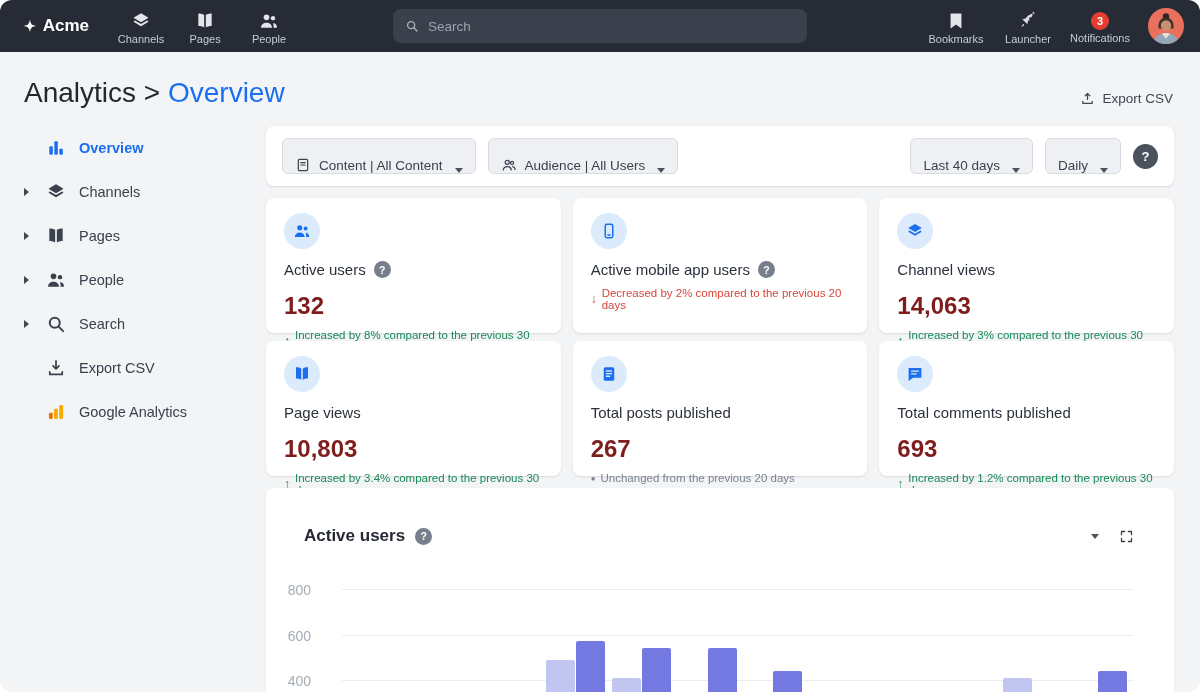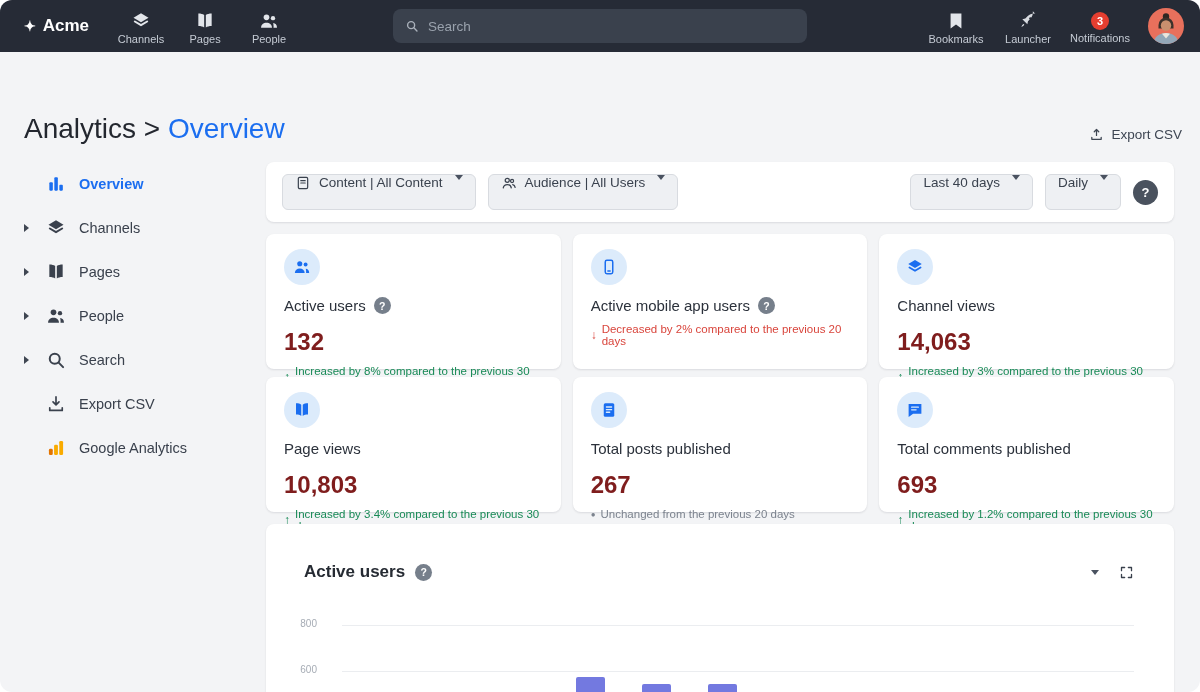--- a/index.html
+++ b/index.html
@@ -22,42 +22,42 @@
   .nav-search input { background:transparent; border:none; outline:none; color:#e8eaee; font-size:13.5px; width:100%; font-family:inherit; }
   .nav-search input::placeholder { color:#9aa2ad; }
   .nav-right { margin-left:auto; display:flex; align-items:center; }
   .nav-right .nav-tab { width:72px; position:relative; }
   .badge { min-width:18px; height:18px; padding:0 4px; border-radius:9px; background:#e53e30; color:#fff;
     font-size:11px; font-weight:bold; display:flex; align-items:center; justify-content:center; }
   .avatar { width:36px; height:36px; border-radius:50%; background:#e8705c; overflow:hidden; margin-left:12px; cursor:pointer; flex:none; }
   .avatar svg { width:100%; height:100%; display:block; }
 
   
-  .page-head { display:flex; align-items:flex-end; justify-content:space-between; padding:24px 18px 0 24px;margin-top:36px; }
+  .page-head { display:flex; align-items:flex-end; justify-content:space-between; padding:24px 27px 0 24px; }
   .page-title { font-size:28px; font-weight:400; color:#23272f; line-height:34px; }
   .crumb-current { color:#1b6ef0; cursor:pointer; }
   .export-top { display:flex; align-items:center; gap:7px; background:none; border:none; color:#3e4653;
     font-size:13.5px; font-family:inherit; cursor:pointer; padding-bottom:4px; }
   .export-top .icon { width:15px; height:15px; color:#3e4653; }
 
   
   .content { display:flex; padding:16px 26px 0 0; }
   .sidebar { width:266px; flex:none; padding-left:24px; }
   .side-item { height:44px; display:flex; align-items:center; cursor:pointer; color:#3a414d; font-size:14.5px; }
   .side-item .chev-box { width:22px; display:flex; align-items:center; }
   .chev { width:0; height:0; border-top:4.5px solid transparent; border-bottom:4.5px solid transparent; border-left:5.5px solid #3f4652; }
   .side-item .icon { width:20px; height:20px; color:#3a414d; margin-right:13px; flex:none; }
   .side-item.active, .side-item.active .icon { color:#1b6ef0; }
   .side-item.active .side-label { font-weight:bold; }
   .main { flex:1; min-width:0; }
 
   
   .card { background:#fff; border-radius:8px; box-shadow:0 1px 2px rgba(16,24,40,.06), 0 1px 3px rgba(16,24,40,.05); }
   .filter-card { height:60px; display:flex; align-items:center; gap:12px; padding:0 16px; }
-  .filter-btn { height:36px; display:flex; align-items:flex-start; gap:8px; background:#eef0f3; border:1px solid #d8dbe0;
+  .filter-btn { height:36px; display:flex; align-items:flex-end; gap:8px; background:#eef0f3; border:1px solid #d8dbe0;
     border-radius:6px; padding:0 12px; font-size:13.5px; color:#3a424e; font-family:inherit; cursor:pointer; }
   .filter-btn .icon { width:16px; height:16px; color:#3a424e; }
   .caret { width:0; height:0; border-left:4px solid transparent; border-right:4px solid transparent; border-top:5px solid #4a5260; margin-left:4px; }
   .filter-right { margin-left:auto; display:flex; align-items:center; gap:12px; }
   .help { width:25px; height:25px; border-radius:50%; background:#4a525e; color:#fff; font-size:13px; font-weight:bold;
     display:flex; align-items:center; justify-content:center; cursor:pointer; flex:none; }
 
   
   .stats-grid { display:grid; grid-template-columns:repeat(3,1fr); gap:8px 12px; margin-top:12px; }
   .stat-card { height:135px; padding:15px 18px; }
@@ -73,21 +73,21 @@
 
   
   .chart-card { position:relative; height:360px; margin-top:12px; overflow:hidden; }
   .chart-head { position:absolute; left:38px; right:40px; top:38px; display:flex; align-items:center; gap:10px; z-index:3; }
   .chart-title { font-size:17px; font-weight:bold; color:#262b33; }
   .chart-actions { margin-left:auto; display:flex; align-items:center; gap:20px; color:#39404c; }
   .chart-type { display:flex; align-items:center; gap:5px; cursor:pointer; }
   .chart-type .icon, .expand-btn .icon { width:15px; height:15px; color:#39404c; }
   .expand-btn { cursor:pointer; display:flex; }
   .gridline { position:absolute; left:76px; right:40px; height:1px; background:#ebedf0; }
-  .tick-label { position:absolute; left:21px; width:30px; text-align:right; font-size:10px; color:#a6acb5; }
+  .tick-label { position:absolute; left:15px; width:30px; text-align:right; font-size:14px; color:#a6acb5; }
   .bar { position:absolute; width:29px; border-radius:2px 2px 0 0; }
 </style>
 </head>
 <body>
 
 <div class="app">
 
   <header class="navbar">
     <div class="brand">
       <span class="spark">✦</span>

